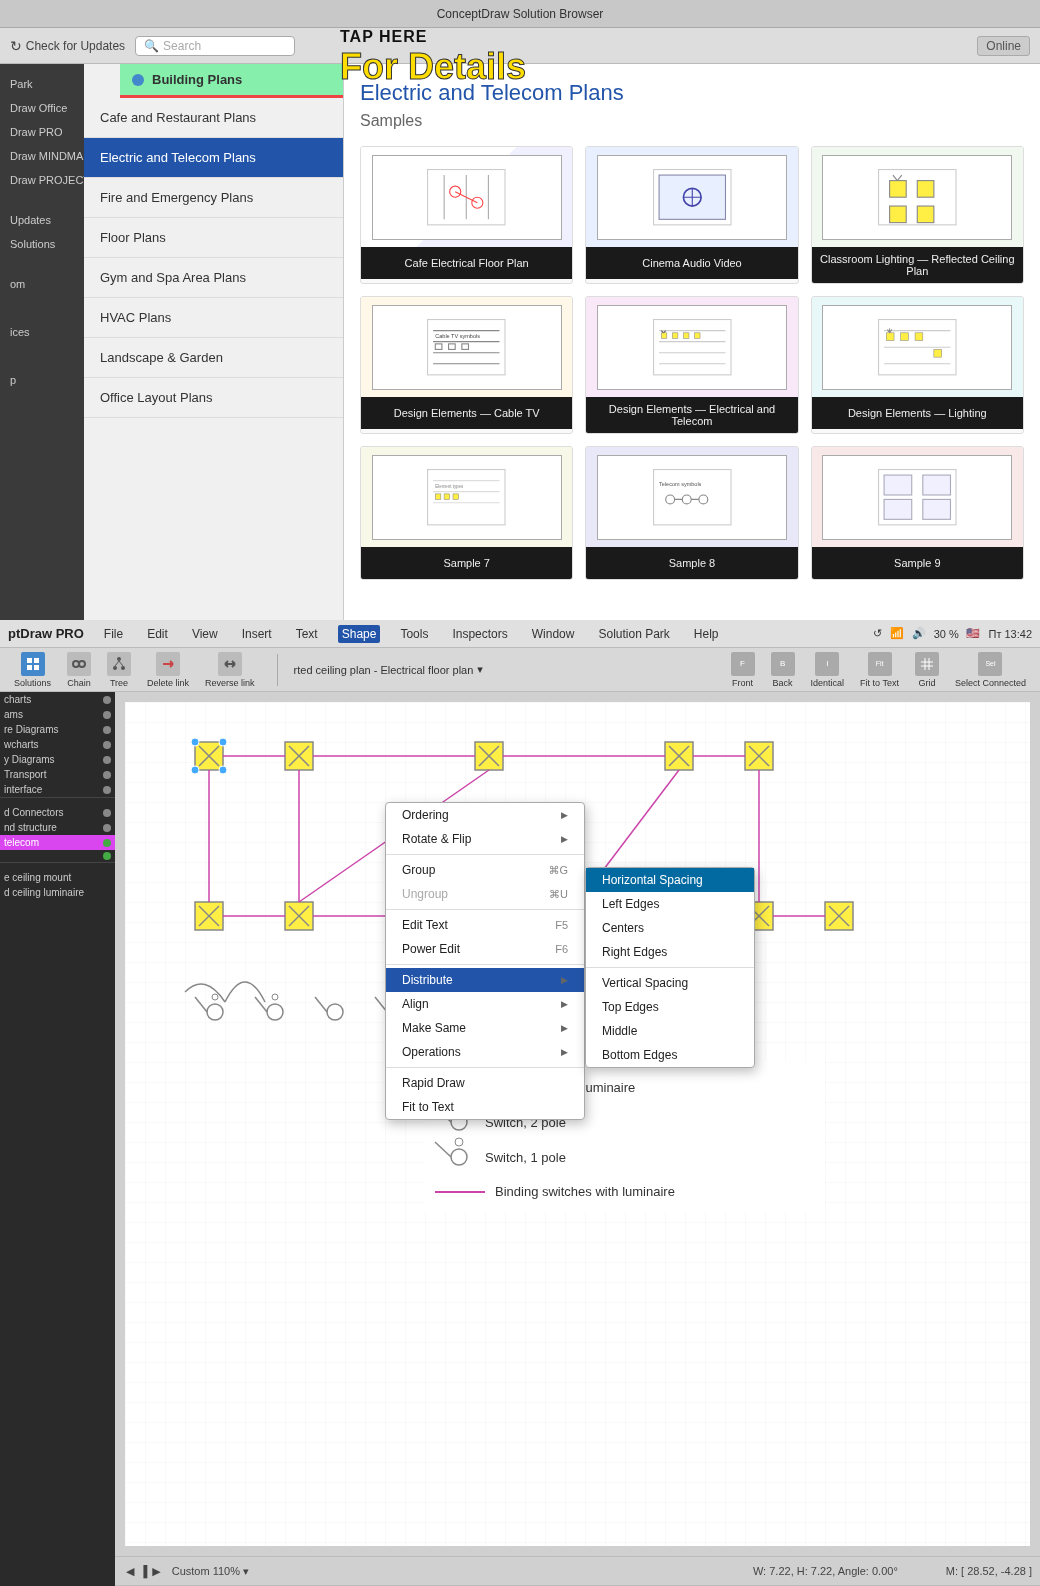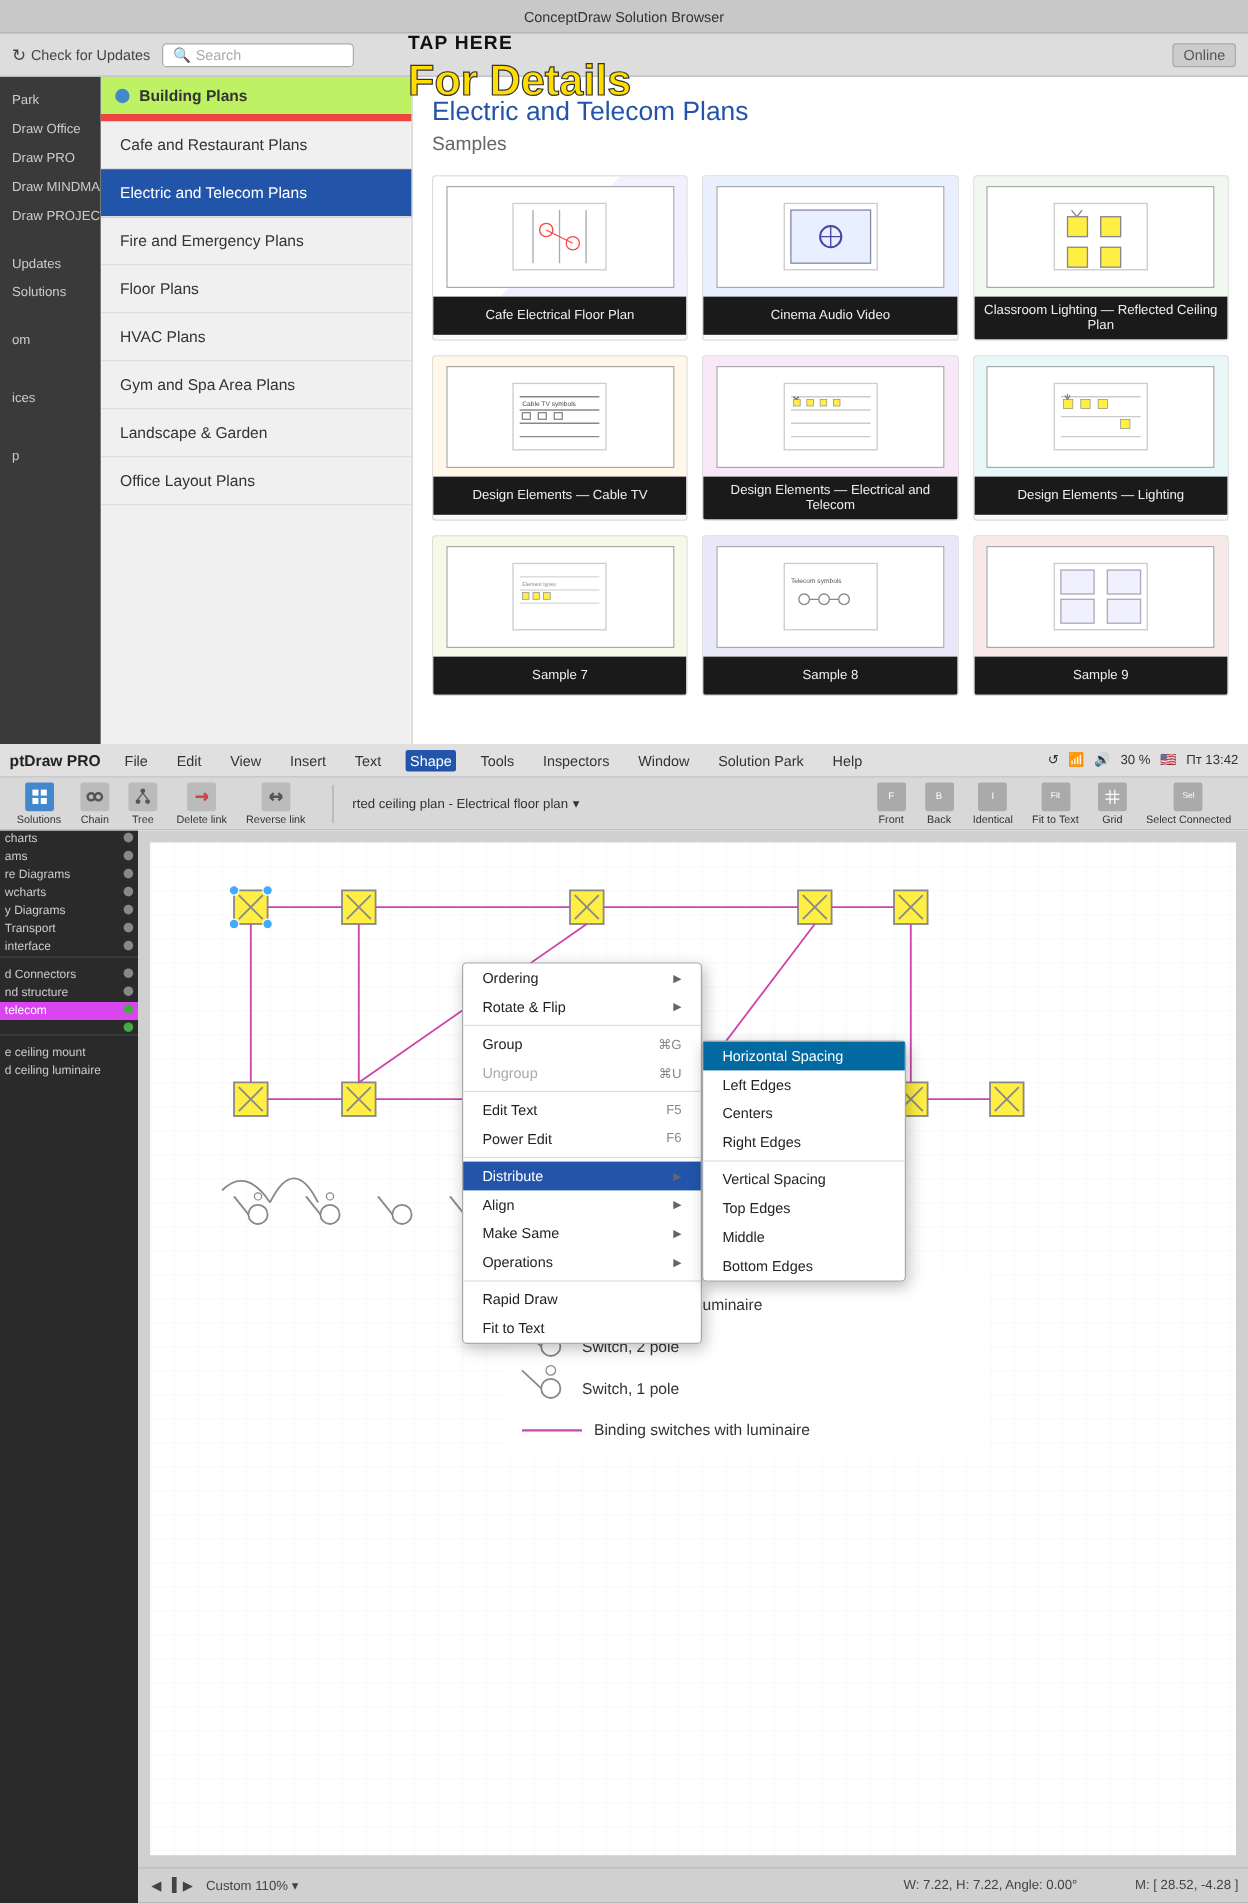--- a/index.html
+++ b/index.html
@@ -82,23 +82,24 @@
       width: 260px;
       background: #f0f0f0;
       border-right: 1px solid #ccc;
       overflow-y: auto;
     }
 
     .middle-nav-header {
       display: flex;
       align-items: center;
       padding: 8px 12px;
-      background: #bef264;
-      border-bottom: 6px solid #ef4444;
+      background: #86efac;
+      border-bottom: 3px solid #ef4444;
       gap: 8px;
+      margin-left: 36px;
     }
 
     .middle-nav-header .dot {
       width: 12px; height: 12px; border-radius: 50%;
       background: #4488cc;
     }
 
     .middle-nav-header-title {
       font-size: 13px;
       font-weight: 600;
@@ -282,21 +283,21 @@
     
     .app-left-panel {
       width: 115px;
       background: #2a2a2a;
       display: flex;
       flex-direction: column;
       font-size: 10px;
       color: #ccc;
       overflow-y: auto;
     }
-    .panel-item { padding: 2px 4px; cursor: pointer; display: flex; align-items: flex-start; justify-content: space-between; }
+    .panel-item { padding: 2px 4px; cursor: pointer; display: flex; align-items: center; justify-content: space-between; }
     .panel-item.active { background: #d946ef; color: white; }
     .panel-dot { width: 8px; height: 8px; border-radius: 50%; background: #888; }
     .panel-dot.green { background: #44aa44; }
 
     
     .canvas-area {
       flex: 1;
       background: #f5f5f5;
       position: relative;
       overflow: hidden;
@@ -445,22 +446,22 @@
 
     <div class="middle-nav">
       <div class="middle-nav-header">
         <div class="dot"></div>
         <span class="middle-nav-header-title">Building Plans</span>
       </div>
       <div class="nav-item">Cafe and Restaurant Plans</div>
       <div class="nav-item active">Electric and Telecom Plans</div>
       <div class="nav-item">Fire and Emergency Plans</div>
       <div class="nav-item">Floor Plans</div>
+      <div class="nav-item">Gym and Spa Area Plans</div>
       <div class="nav-item">HVAC Plans</div>
-      <div class="nav-item">Gym and Spa Area Plans</div>
       <div class="nav-item">Landscape &amp; Garden</div>
       <div class="nav-item">Office Layout Plans</div>
     </div>
 
     <div class="content-area">
       <div class="content-title">Electric and Telecom Plans</div>
       <div class="content-subtitle">Samples</div>
       <div class="samples-grid">
 
         <div class="sample-card">

